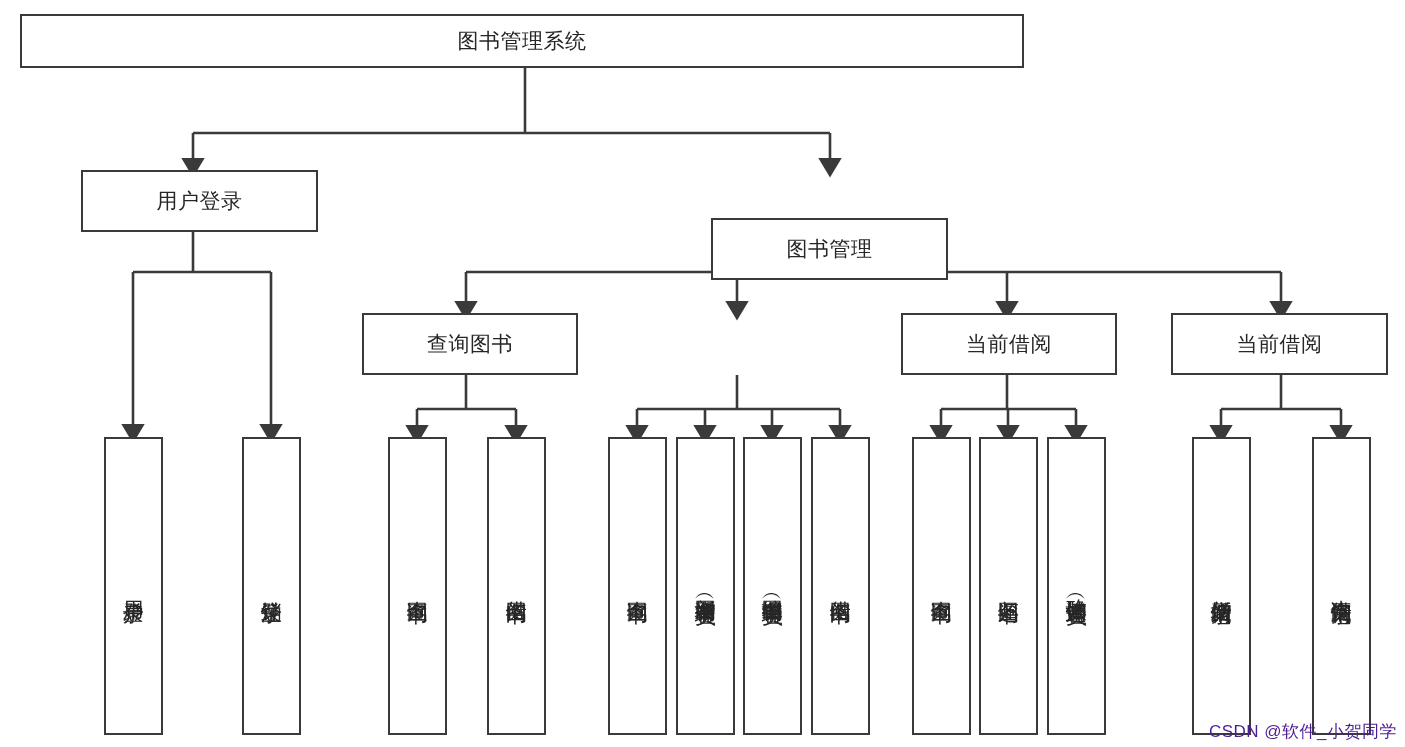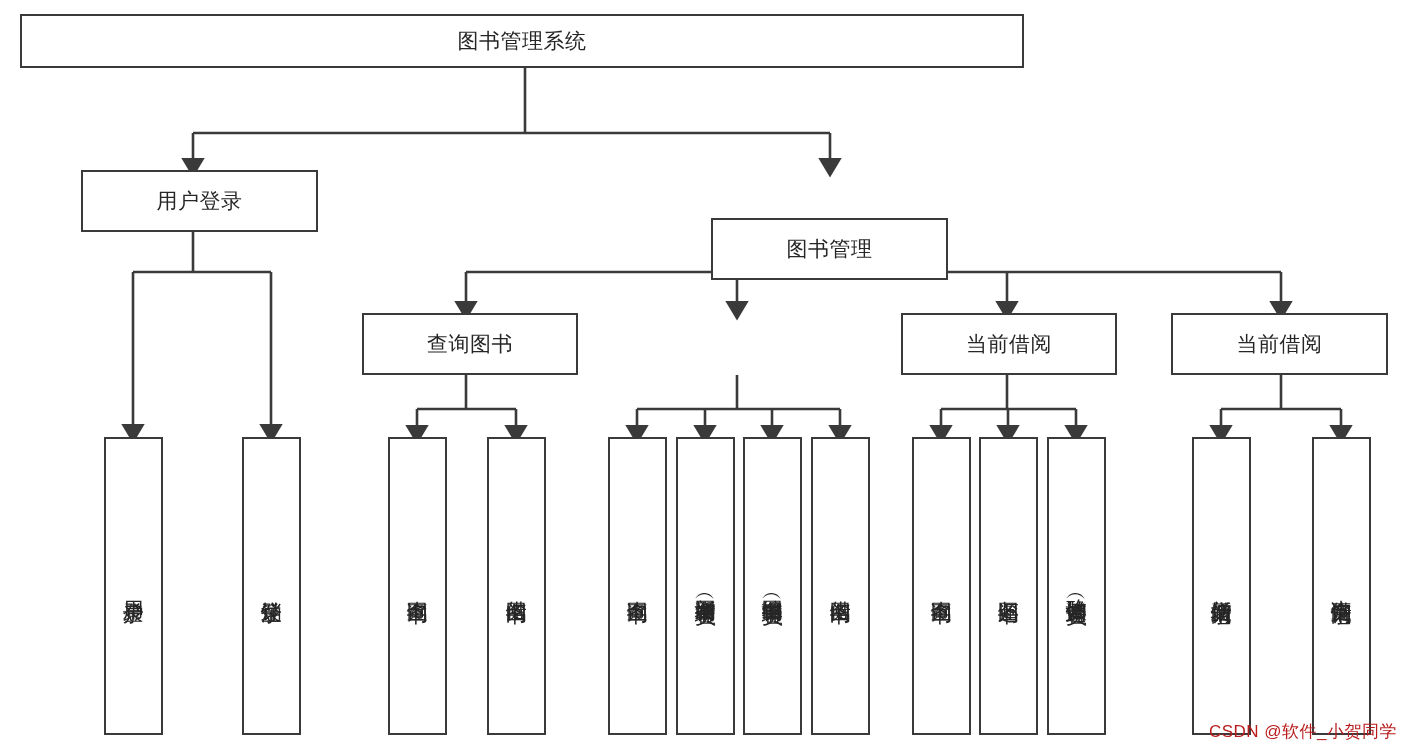--- a/index.html
+++ b/index.html
@@ -53,21 +53,21 @@
     max-height: 100%;
   }
   .leaf-box {
     padding: 4px 2px;
   }
   .watermark {
     position: absolute;
     right: 8px;
     bottom: 4px;
     font-size: 17px;
-    color: #b91c1c;
+    color: #4c1d95;
     letter-spacing: 0.5px;
     white-space: nowrap;
     pointer-events: none;
   }
 </style>
 </head>
 <body>
 
 <div id="diagram-root">
 

